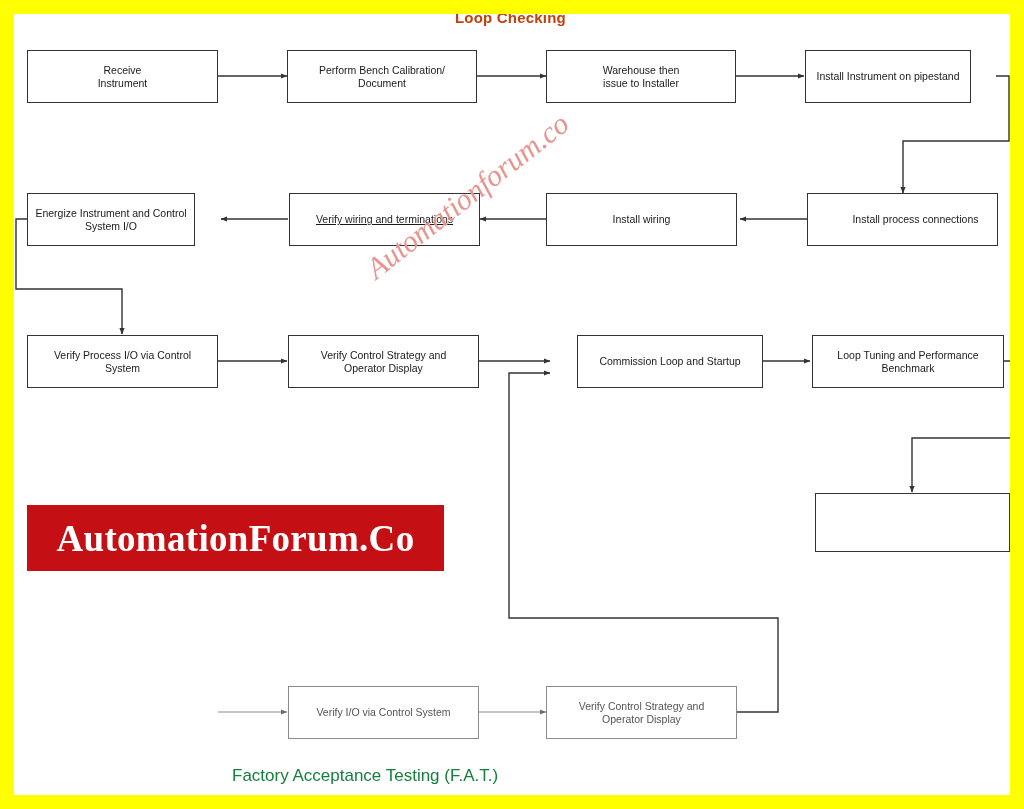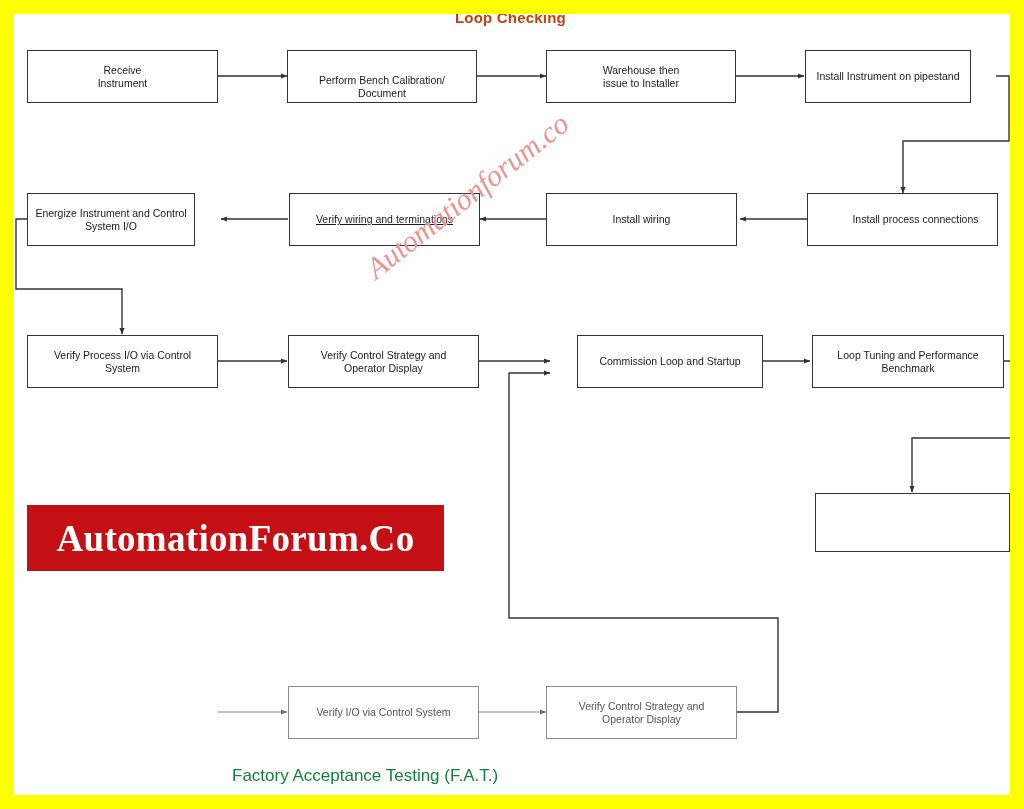--- a/index.html
+++ b/index.html
@@ -153,21 +153,21 @@
       <path class="wire faded" d="M478,712 L546,712" marker-end="url(#arrowlite)"></path>
     </svg>
 
     <div class="title" style="left:455px; top:9px;">Loop Checking</div>
 
     <div class="node" style="left:27px; top:50px; width:191px; height:53px;">
       <span style="white-space:pre-line;">Receive
 Instrument</span>
     </div>
 
-    <div class="node" style="left:287px; top:50px; width:190px; height:53px;align-items:flex-end;">
+    <div class="node" style="left:287px; top:50px; width:190px; height:53px;">
       <span style="white-space:pre-line;">Perform Bench Calibration/
 Document</span>
     </div>
 
     <div class="node" style="left:546px; top:50px; width:190px; height:53px;">
       <span style="white-space:pre-line;">Warehouse then
 issue to Installer</span>
     </div>
 
     <div class="node" style="left:805px; top:50px; width:166px; height:53px;text-align:center;">

